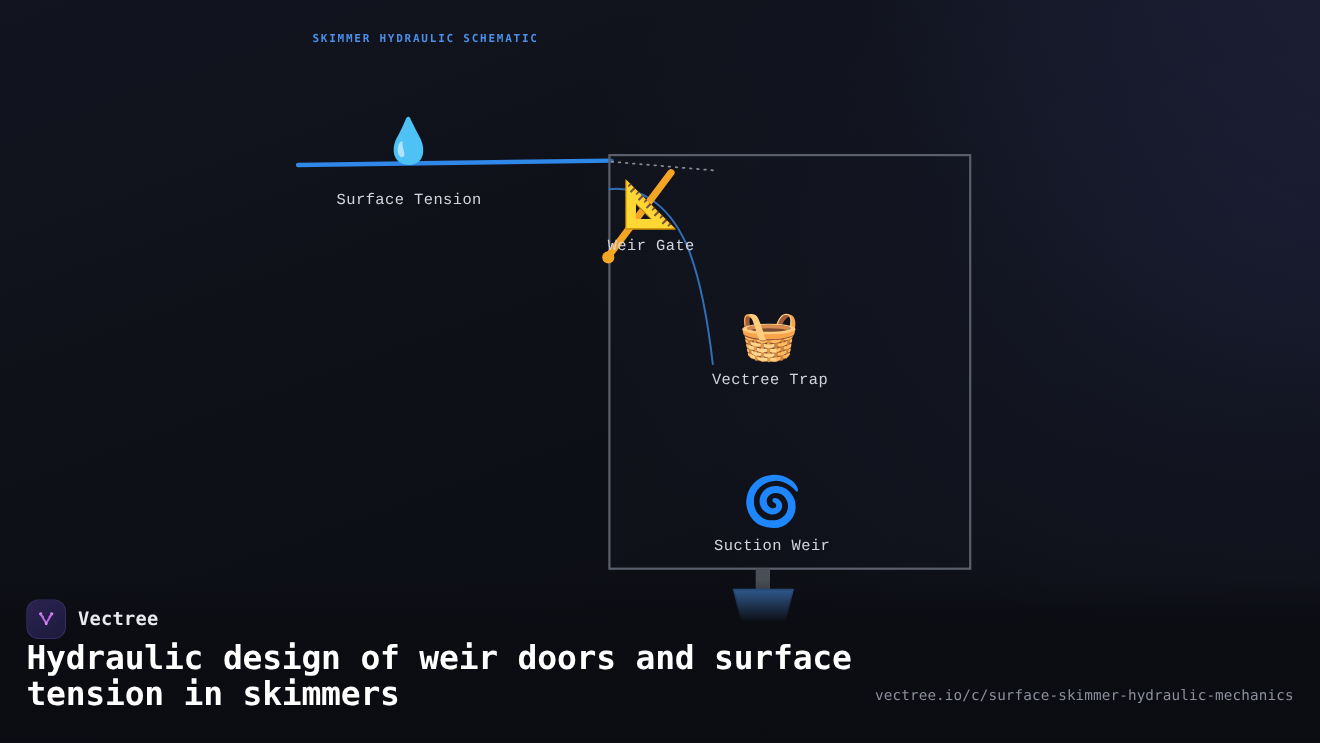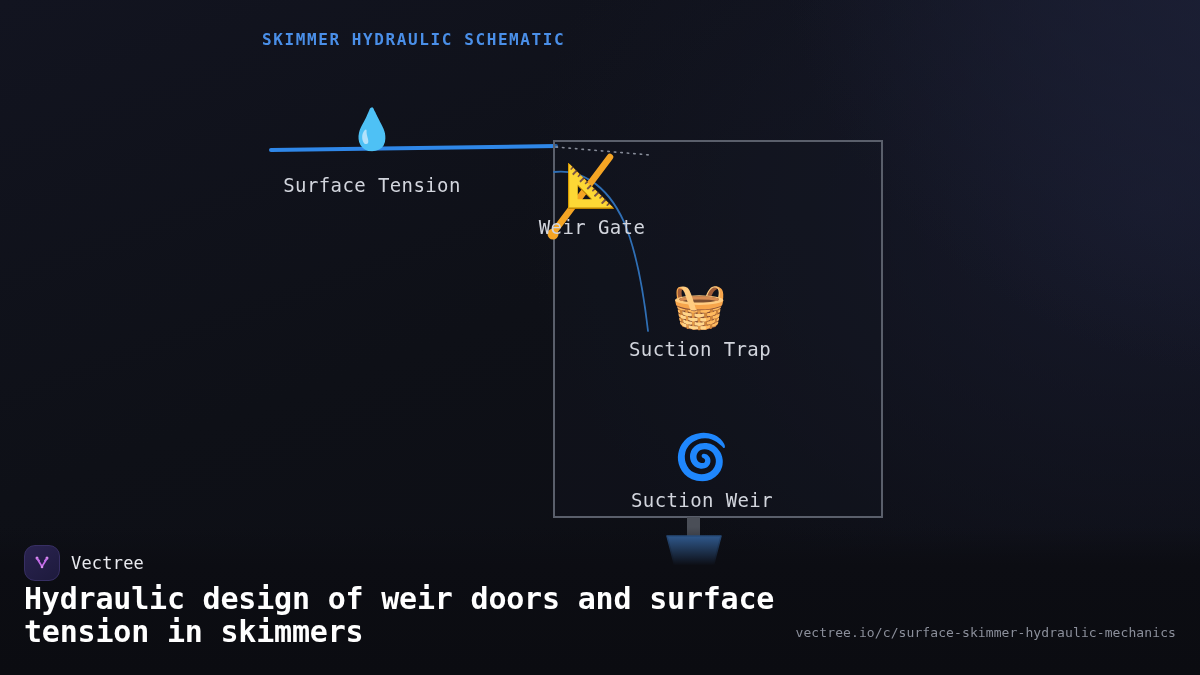--- a/index.html
+++ b/index.html
@@ -16,23 +16,23 @@
       radial-gradient(ellipse 780px 620px at 112% -8%, #1d2138 0%, rgba(29,33,56,0.55) 38%, rgba(13,14,21,0) 72%),
       radial-gradient(ellipse 900px 700px at 96% 30%, rgba(24,27,46,0.85) 0%, rgba(13,14,21,0) 70%),
       linear-gradient(160deg, #121420 0%, #0e1017 45%, #0c0d13 100%);
     font-family: "DejaVu Sans Mono", "Liberation Mono", monospace;
     -webkit-font-smoothing: antialiased;
   }
 
   
   #schematic-title {
     position: absolute;
-    left: 262px;
+    left: 284px;
     top: 30px;
-    font-size: 16px;
+    font-size: 10px;
     font-weight: 700;
     letter-spacing: 1.6px;
     color: #4a8fe8;
     white-space: nowrap;
     text-align: right;
   }
 
   
   #diagram {
     position: absolute;
@@ -55,25 +55,26 @@
     font-size: 44px;
     line-height: 1;
     height: 50px;
     display: flex;
     align-items: center;
     justify-content: center;
     user-select: none;
   }
   .node-label {
     margin-top: 6px;
-    font-size: 19px;
+    font-size: 14px;
     color: #d2d5dd;
     letter-spacing: 0.4px;
     white-space: nowrap;
     text-align: center;
+    font-family: Liberation Mono, monospace;
   }
 
   #node-droplet { left: 372px; top: 104px; }
   #node-droplet .node-glyph { font-size: 40px; }
   #node-droplet .node-label { margin-top: 20px; }
 
   #node-weir { left: 592px; top: 161px; }
   #node-weir .node-glyph { font-size: 42px; }
   #node-weir .node-label { margin-top: 5px; text-align: right; }
 
@@ -105,21 +106,21 @@
     height: 34px;
     border-radius: 11px;
     background: linear-gradient(145deg, #2a2350 0%, #1d1a3c 100%);
     border: 1px solid #372f63;
     display: flex;
     align-items: center;
     justify-content: center;
   }
   #brand-name {
     font-size: 17px;
-    font-weight: 400;
+    font-weight: 700;
     color: #e9eaef;
     letter-spacing: 0.2px;
   }
   #headline {
     position: absolute;
     left: 24px;
     top: 56px;
     width: 800px;
     font-size: 30px;
     font-weight: 700;
@@ -167,21 +168,21 @@
     <div class="node-label">Surface Tension</div>
   </div>
 
   <div class="node" id="node-weir">
     <div class="node-glyph">📐</div>
     <div class="node-label">Weir Gate</div>
   </div>
 
   <div class="node" id="node-debris">
     <div class="node-glyph">🧺</div>
-    <div class="node-label">Suction Trap</div>
+    <div class="node-label">Vectree Trap</div>
   </div>
 
   <div class="node" id="node-suction">
     <div class="node-glyph">🌀</div>
     <div class="node-label">Suction Weir</div>
   </div>
 
   <div id="footer">
 
     <div id="brand-row">

